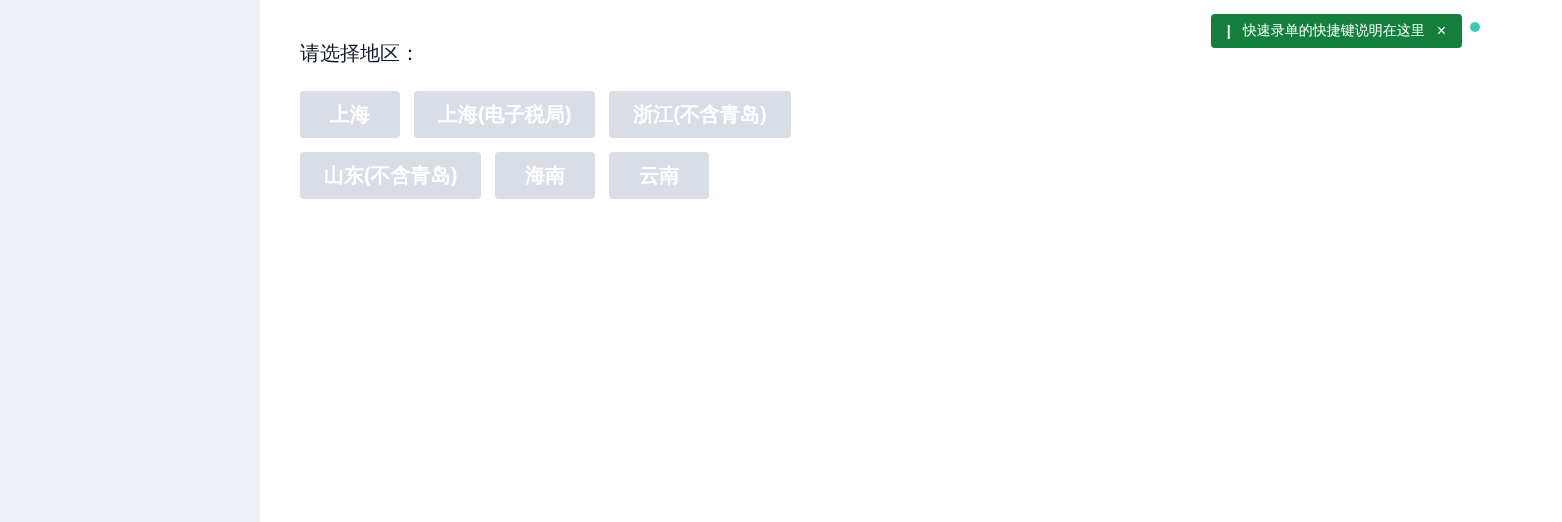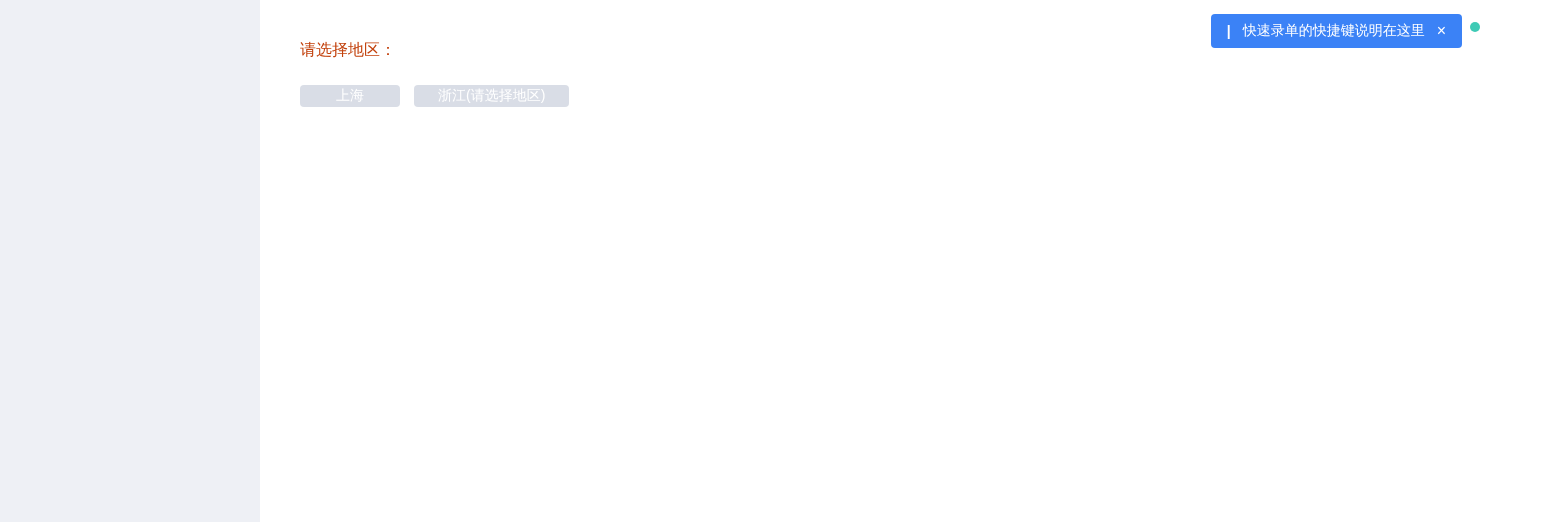--- a/index.html
+++ b/index.html
@@ -30,22 +30,22 @@
       position: absolute;
       left: 260px;
       top: 0;
       right: 0;
       bottom: 0;
       background: #ffffff;
       padding: 40px 40px;
     }
 
     .page-title {
-      font-size: 16px;
-      color: #c2410c;
+      font-size: 20px;
+      color: #0f172a;
       font-weight: 500;
       margin-bottom: 24px;
     }
 
     .region-buttons {
       display: flex;
       flex-wrap: wrap;
       gap: 14px;
     }
 
@@ -53,35 +53,36 @@
       display: flex;
       gap: 14px;
       width: 100%;
     }
 
     .region-btn {
       background: #d9dde6;
       border: none;
       border-radius: 4px;
       color: #fff;
-      font-size: 14px;
-      padding: 2px 24px;
+      font-size: 20px;
+      padding: 10px 24px;
       cursor: pointer;
       white-space: nowrap;
       min-width: 100px;
       text-align: center;
       font-family: 'Microsoft YaHei', 'PingFang SC', sans-serif;
+      font-weight: bold;
     }
 
     
     .tooltip-banner {
       position: absolute;
       top: 14px;
       right: 100px;
-      background: #3b82f6;
+      background: #15803d;
       color: #fff;
       font-size: 14px;
       padding: 8px 16px;
       border-radius: 4px;
       display: flex;
       align-items: center;
       gap: 8px;
       white-space: nowrap;
     }
 
@@ -114,23 +115,29 @@
 <div class="left-sidebar"></div>
 
 <div class="main-content">
 
   <div class="page-title">请选择地区：</div>
 
   <div class="region-buttons">
 
     <div class="region-row">
       <button class="region-btn">上海</button>
-      <button class="region-btn">浙江(请选择地区)</button>
+      <button class="region-btn">上海(电子税局)</button>
+      <button class="region-btn">浙江(不含青岛)</button>
     </div>
 
+    <div class="region-row">
+      <button class="region-btn">山东(不含青岛)</button>
+      <button class="region-btn">海南</button>
+      <button class="region-btn">云南</button>
+    </div>
   </div>
 
 </div>
 
 <div class="tooltip-banner">
   <span>快速录单的快捷键说明在这里</span>
   <span class="tooltip-close">×</span>
 </div>
 
 <div class="tooltip-dot"></div>

